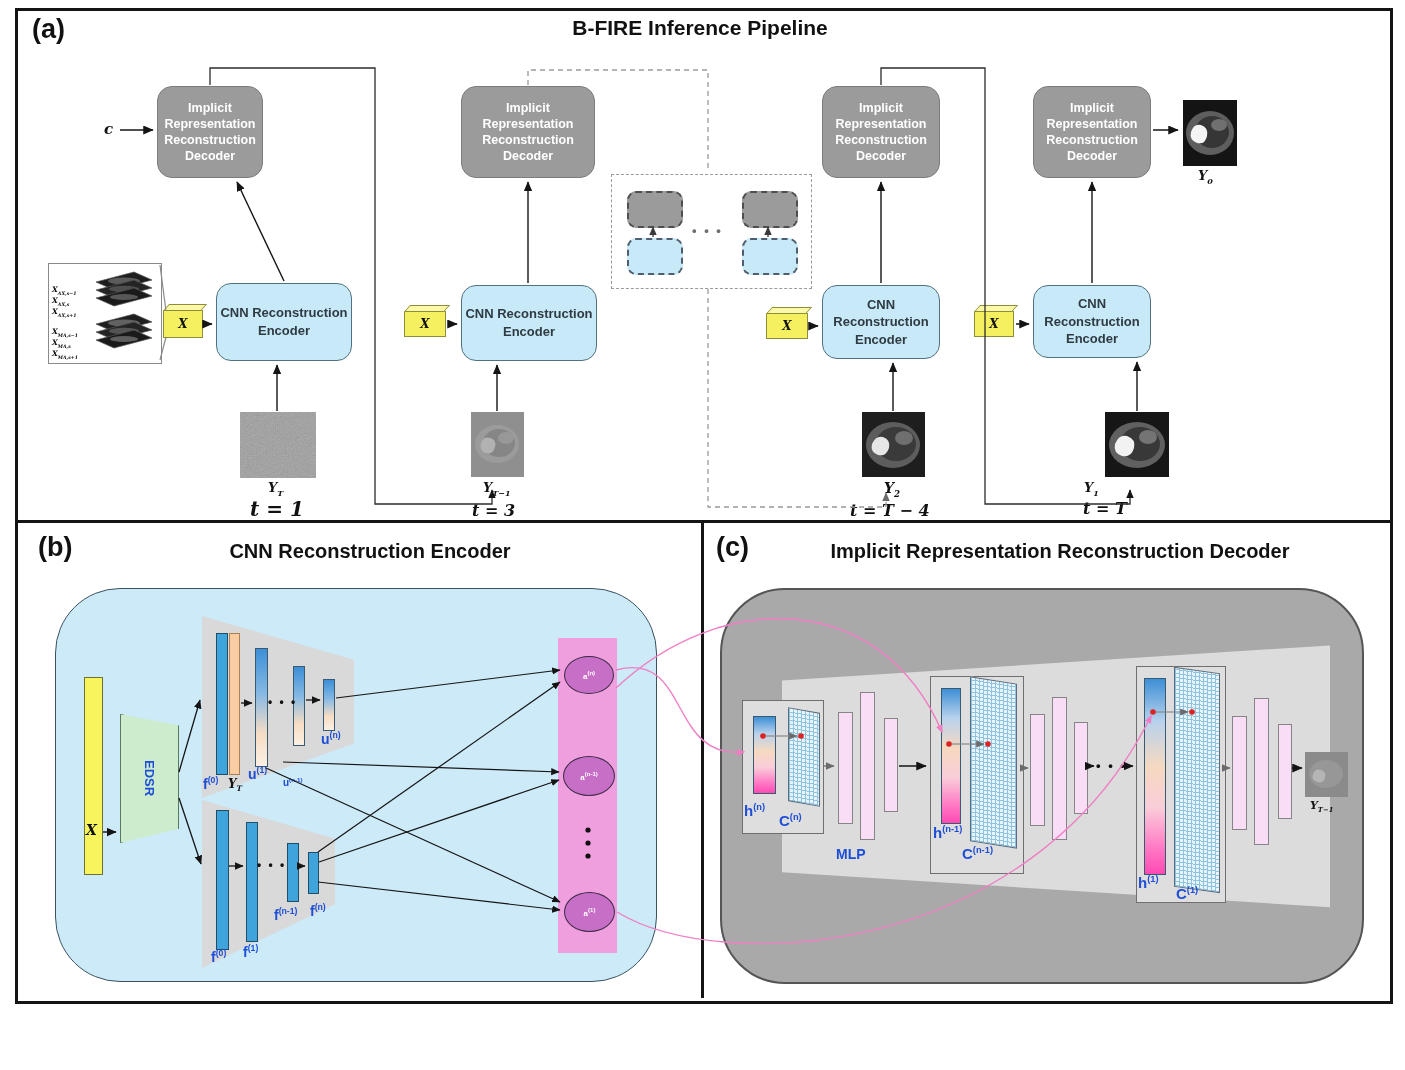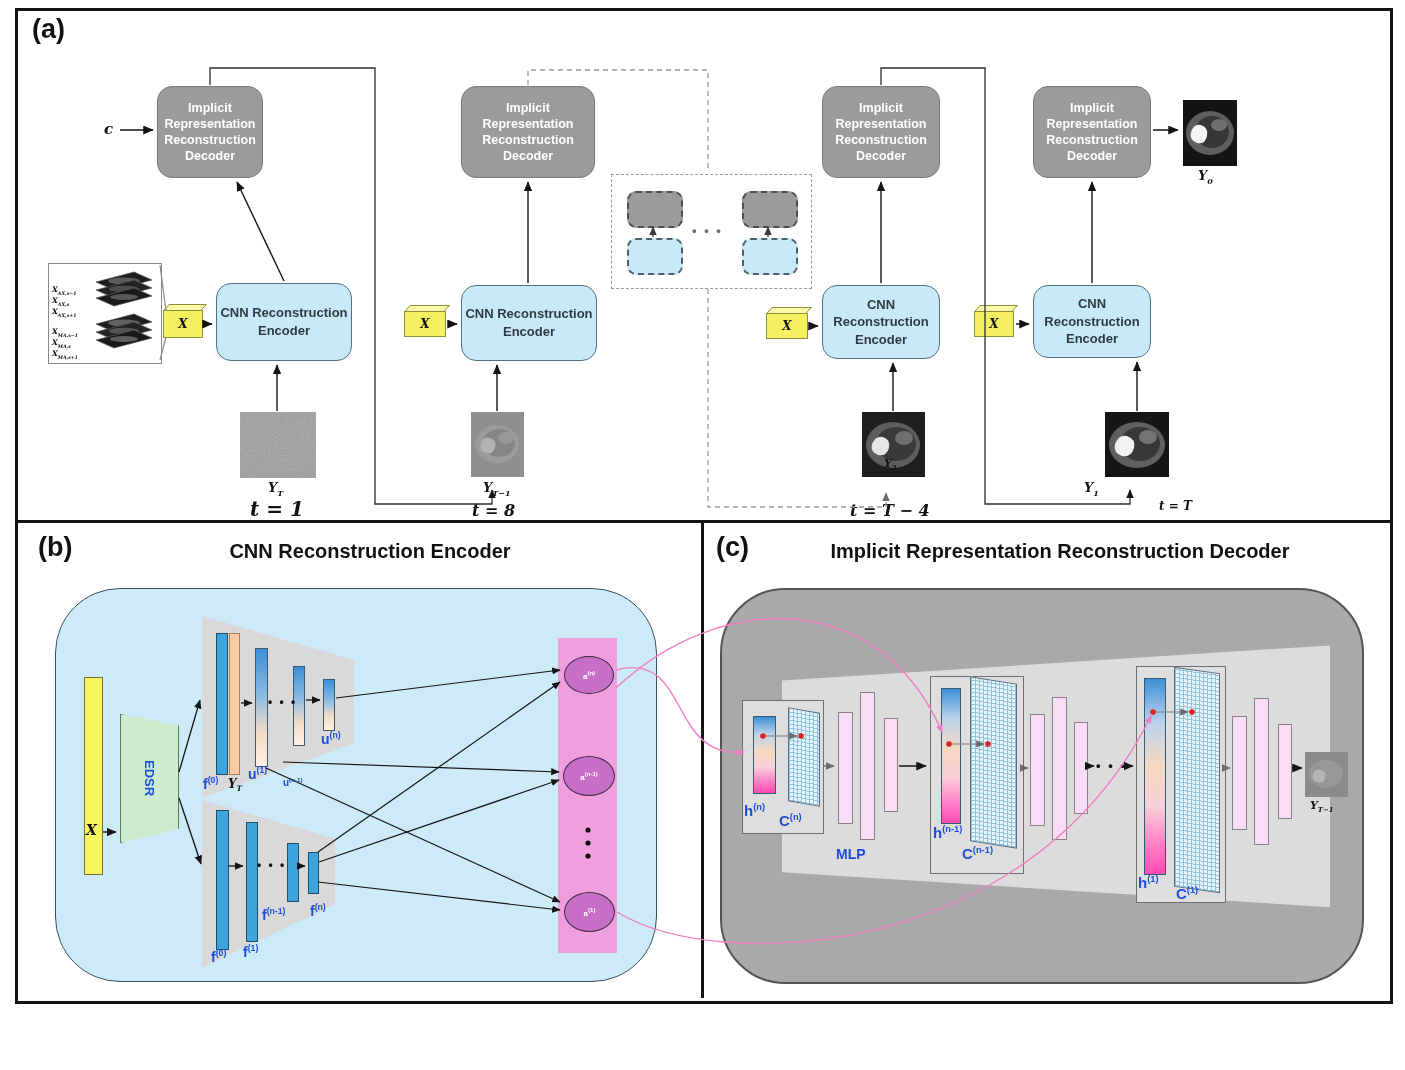--- a/index.html
+++ b/index.html
@@ -47,20 +47,21 @@
   .dots{font-weight:bold;color:#333;letter-spacing:2px;}
   .mri{position:absolute;}
 </style>
 </head>
 <body>
 
 <div id="stage">
 
   <div class="panelbox" style="left:15px;top:8px;width:1372px;height:510px;"></div>
   <div class="abs plabel" style="left:32px;top:14px;">(a)</div>
+  <div class="abs ptitle" style="left:300px;top:16px;width:800px;font-size:21px;">B-FIRE Inference Pipeline</div>
 
   <div class="abs dec" style="left:157px;top:86px;width:106px;height:92px;">Implicit Representation Reconstruction Decoder</div>
   <div class="abs dec" style="left:461px;top:86px;width:134px;height:92px;">Implicit Representation Reconstruction Decoder</div>
   <div class="abs dec" style="left:822px;top:86px;width:118px;height:92px;">Implicit Representation Reconstruction Decoder</div>
   <div class="abs dec" style="left:1033px;top:86px;width:118px;height:92px;">Implicit Representation Reconstruction Decoder</div>
 
   <div class="abs enc" style="left:216px;top:283px;width:136px;height:78px;">CNN Reconstruction Encoder</div>
   <div class="abs enc" style="left:461px;top:285px;width:136px;height:76px;">CNN Reconstruction Encoder</div>
   <div class="abs enc" style="left:822px;top:285px;width:118px;height:74px;">CNN Reconstruction Encoder</div>
   <div class="abs enc" style="left:1033px;top:285px;width:118px;height:73px;">CNN Reconstruction Encoder</div>
@@ -145,27 +146,27 @@
   <svg class="mri" style="left:1183px;top:100px;" width="54" height="66">
     <rect width="54" height="66" fill="#141414"></rect>
     <ellipse cx="27" cy="33" rx="24" ry="22" fill="#5e5e5e"></ellipse>
     <ellipse cx="29" cy="32" rx="17" ry="16" fill="#363636"></ellipse>
     <path d="M8 32 q3 -9 10 -7 q8 3 6 11 q-2 9 -10 7 q-8 -3 -6 -11z" fill="#f4f4f4"></path>
     <ellipse cx="36" cy="25" rx="8" ry="6" fill="#707070"></ellipse>
   </svg>
 
   <div class="abs math" style="left:268px;top:480px;font-size:13px;"><span>Y</span><sub>T</sub></div>
   <div class="abs math" style="left:483px;top:480px;font-size:13px;"><span>Y</span><sub>T−1</sub></div>
-  <div class="abs math" style="left:884px;top:457px;font-size:11px;"><span>Y</span><sub>2</sub></div>
+  <div class="abs math" style="left:884px;top:480px;font-size:14px;"><span>Y</span><sub>2</sub></div>
   <div class="abs math" style="left:1084px;top:480px;font-size:13px;"><span>Y</span><sub>1</sub></div>
   <div class="abs math" style="left:1198px;top:168px;font-size:13px;"><span>Y</span><sub>0</sub></div>
   <div class="abs math" style="left:250px;top:497px;font-size:20px;">t = 1</div>
-  <div class="abs math" style="left:472px;top:501px;font-size:16px;">t = 8</div>
+  <div class="abs math" style="left:472px;top:501px;font-size:16px;">t = 3</div>
   <div class="abs math" style="left:850px;top:501px;font-size:16px;">t = T − 4</div>
-  <div class="abs math" style="left:1159px;top:499px;font-size:12px;font-style:italic;">t = T</div>
+  <div class="abs math" style="left:1083px;top:499px;font-size:16px;font-style:italic;">t = T</div>
 
   <div class="panelbox" style="left:15px;top:520px;width:1372px;height:478px;"></div>
   <div class="abs" style="left:701px;top:520px;width:3px;height:478px;background:#141414;"></div>
 
   <div class="abs plabel" style="left:38px;top:532px;">(b)</div>
   <div class="abs ptitle" style="left:130px;top:540px;width:480px;">CNN Reconstruction Encoder</div>
   <div class="abs" style="left:55px;top:588px;width:600px;height:392px;background:#cdeaf8;border:1.6px solid #39525e;border-radius:65px;"></div>
 
   <div class="abs" style="left:84px;top:677px;width:17px;height:196px;background:#f7f45e;border:1.4px solid #6f6f2f;"></div>
   <div class="abs math" style="left:86px;top:822px;font-size:14px;">X</div>
@@ -185,21 +186,21 @@
   <div class="abs blab" style="left:248px;top:765px;font-size:14px;"><span>u</span><sup>(1)</sup></div>
   <div class="abs blab" style="left:283px;top:776px;font-size:10px;"><span>u</span><sup>(n-1)</sup></div>
   <div class="abs blab" style="left:321px;top:730px;font-size:14px;"><span>u</span><sup>(n)</sup></div>
 
   <div class="trap" style="left:202px;top:800px;width:133px;height:168px;clip-path:polygon(0 0,100% 23%,100% 62%,0 100%);"></div>
   <div class="fbar" style="left:216px;top:810px;width:11px;height:138px;"></div>
   <div class="fbar" style="left:246px;top:822px;width:10px;height:118px;"></div>
   <div class="fbar" style="left:287px;top:843px;width:10px;height:57px;"></div>
   <div class="fbar" style="left:308px;top:852px;width:9px;height:40px;"></div>
   <div class="abs dots" style="left:257px;top:858px;font-size:12px;color:#111;">•  •  •</div>
-  <div class="abs blab" style="left:262px;top:906px;font-size:14px;"><span>f</span><sup>(n-1)</sup></div>
+  <div class="abs blab" style="left:274px;top:906px;font-size:14px;"><span>f</span><sup>(n-1)</sup></div>
   <div class="abs blab" style="left:310px;top:902px;font-size:14px;"><span>f</span><sup>(n)</sup></div>
   <div class="abs blab" style="left:211px;top:948px;font-size:14px;"><span>f</span><sup>(0)</sup></div>
   <div class="abs blab" style="left:243px;top:943px;font-size:14px;"><span>f</span><sup>(1)</sup></div>
 
   <div class="latent" style="left:558px;top:638px;width:59px;height:315px;"></div>
   <div class="lnode" style="left:564px;top:656px;width:48px;height:36px;">
       <span><span>a</span><sup>(n)</sup></span>
     </div>
   <div class="lnode" style="left:563px;top:756px;width:50px;height:38px;">
       <span><span>a</span><sup>(n-1)</sup></span>

